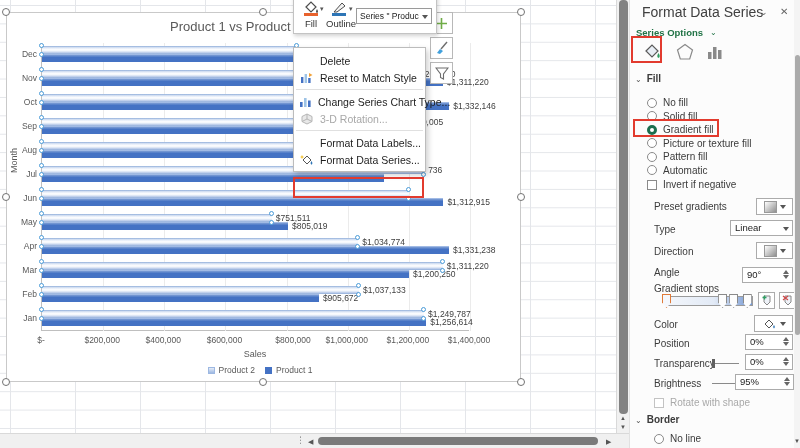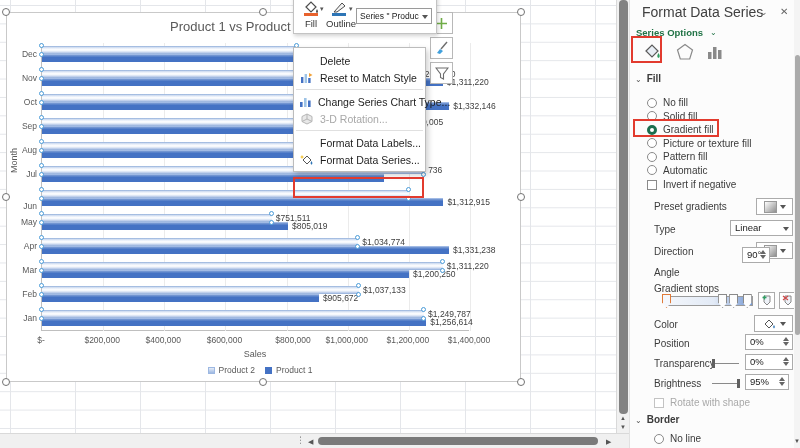--- a/index.html
+++ b/index.html
@@ -235,21 +235,21 @@
         <div class="bar p1" style="left: 0px; top: 275px; width: 384.165px;"></div>
         <div class="dlabel" style="left: 388.165px; top: 274px;">$1,256,614</div>
       </div>
     <div id="month-labels">
         <div class="month-label" style="left: 4px; top: 36px;">Dec</div>
         <div class="month-label" style="left: 4px; top: 60px;">Nov</div>
         <div class="month-label" style="left: 4px; top: 84px;">Oct</div>
         <div class="month-label" style="left: 4px; top: 108px;">Sep</div>
         <div class="month-label" style="left: 4px; top: 132px;">Aug</div>
         <div class="month-label" style="left: 4px; top: 156px;">Jul</div>
-        <div class="month-label" style="left: 4px; top: 180px; margin-top: 8px;">Jun</div>
+        <div class="month-label" style="left: 4px; top: 180px;">Jun</div>
         <div class="month-label" style="left: 4px; top: 204px;">May</div>
         <div class="month-label" style="left: 4px; top: 228px;">Apr</div>
         <div class="month-label" style="left: 4px; top: 252px;">Mar</div>
         <div class="month-label" style="left: 4px; top: 276px;">Feb</div>
         <div class="month-label" style="left: 4px; top: 300px;">Jan</div>
       </div>
     <div class="ylabel-rot">Month</div>
     <div id="xticks">
         <div class="xtick" style="left: 34px; top: 322px;">$-</div>
         <div class="xtick" style="left: 95.1429px; top: 322px;">$200,000</div>
@@ -457,21 +457,21 @@
       <span class="dd-caret" style="position:absolute; right:3px; top:6px"></span>
     </div>
 
     <div class="ctl-label" style="left:24px; top:246px">Direction</div>
     <div class="icon-btn" style="left:126px; top:242px; width:37px">
       <span class="grad-sq"></span>
         <span class="dd-caret"></span>
     </div>
 
     <div class="ctl-label" style="left:24px; top:267px">Angle</div>
-    <div class="box" style="left:112px; top:247px; width:28px">
+    <div class="box" style="left:112px; top:267px; width:51px">
       <span>90°</span>
       <span class="spin"></span>
     </div>
 
     <div class="ctl-label" style="left:24px; top:283px">Gradient stops</div>
     <div class="stops-bar" style="top:296px"></div>
 
     <div class="icon-btn" style="left:128px; top:292px; width:17px">
       <svg width="11" height="12">
         <path d="M3 1 H9 V7 L6 10 L3 7 Z" fill="#eef2f8" stroke="#888"></path>
@@ -506,21 +506,21 @@
     </div>
     <div class="box" style="left:115px; top:354px; width:48px">
       <span>0%</span>
       <span class="spin"></span>
     </div>
 
     <div class="ctl-label" style="left:24px; top:378px">Brightness</div>
     <div class="mini-slider" style="left:82px; top:383px">
       <span class="knob" style="left:25px"></span>
     </div>
-    <div class="box" style="left:115px; top:374px; width:44px">
+    <div class="box" style="left:105px; top:374px; width:59px">
       <span>95%</span>
       <span class="spin"></span>
     </div>
 
     <div class="chk-row dis" style="top:396px; left:24px">
       <span class="chk" style="border-color:#c3c3c3"></span>
       <span class="radio-label">Rotate with shape</span>
     </div>
 
     <div class="sec-header" style="top:414px">

